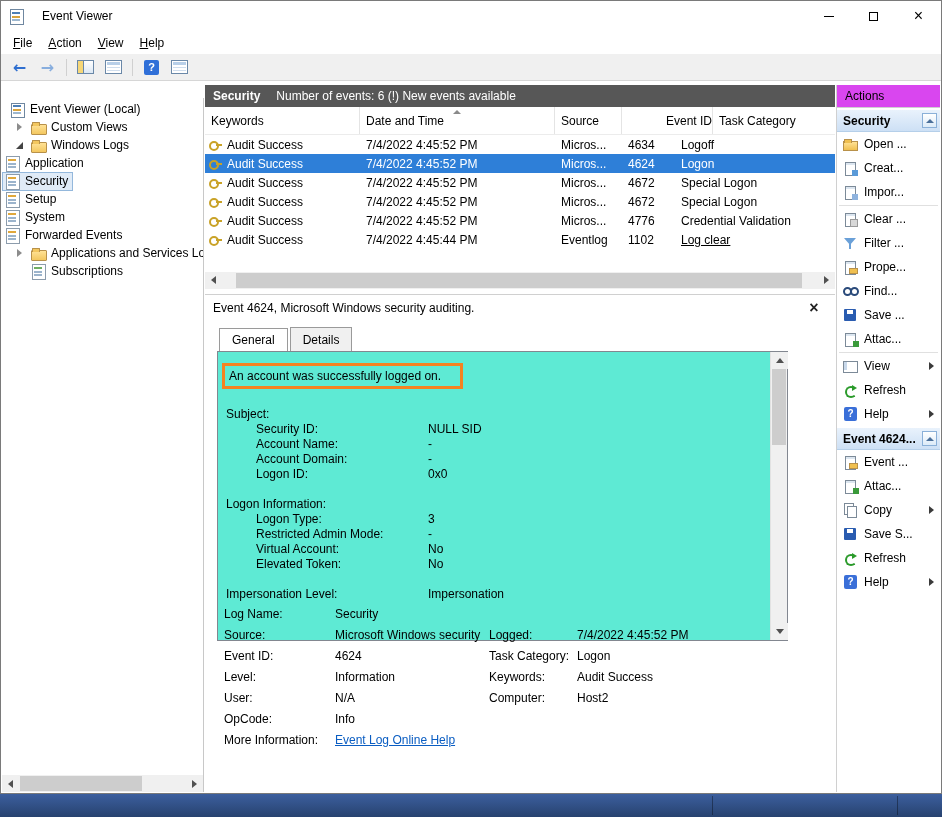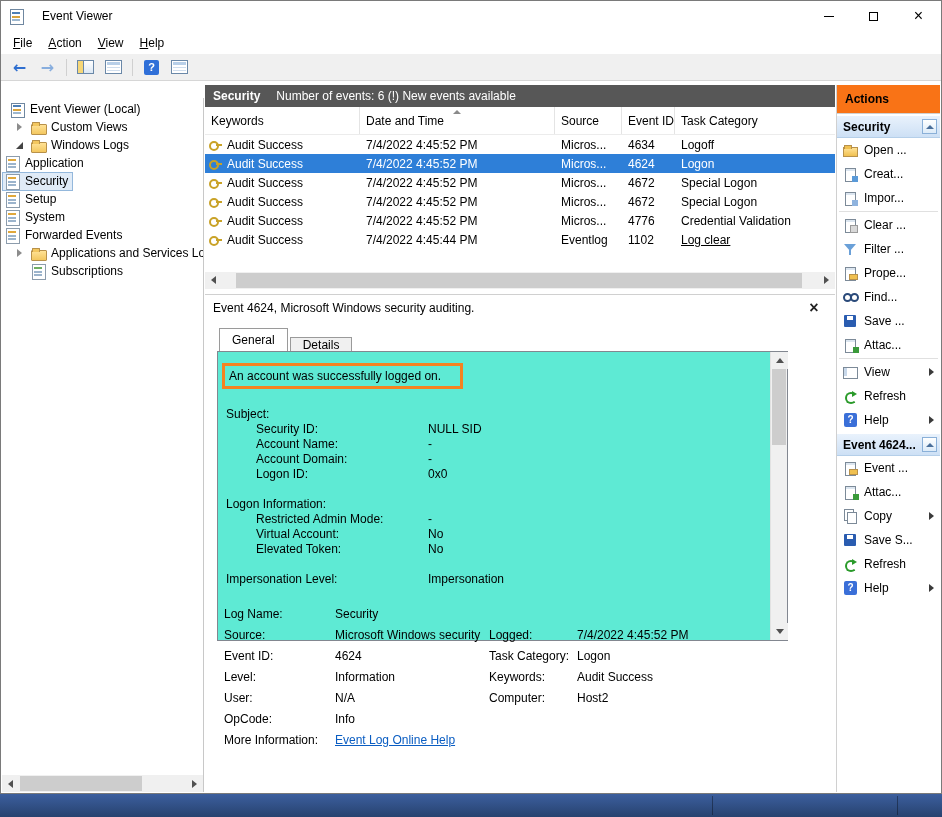--- a/index.html
+++ b/index.html
@@ -89,21 +89,21 @@
 .key-icon::after{content:"";position:absolute;left:7px;top:6px;width:6px;height:2px;background:var(--audit-key-gold,#c9a227);box-shadow:3px 2px 0 -1px var(--audit-key-gold,#c9a227)}
 .list-hscroll{position:absolute;left:0;right:0;top:187px;height:16px;background:#f0f0f0;display:flex;align-items:center}
 .list-hscroll .sb-thumb{position:absolute;left:14px;right:16px;top:1px;bottom:1px;background:#cdcdcd}
 
 
 .preview{position:absolute;left:0;right:0;top:209px;bottom:0;background:#fff;border-top:1px solid #d0d0d0}
 .pv-header{position:absolute;left:0;right:0;top:0;height:26px;display:flex;align-items:center;padding-left:8px}
 .pv-close{position:absolute;right:12px;top:4px;width:18px;height:18px;display:flex;align-items:center;justify-content:center;cursor:pointer}
 .x-icon::before{content:"×";font-size:16px;font-weight:bold;color:#222;line-height:1}
 .tabs{position:absolute;left:14px;top:33px;height:23px;display:flex;align-items:flex-end}
-.tab{height:14px;padding:0 12px;display:flex;align-items:center;background:#f0f0f0;border:1px solid #9a9a9a;border-bottom:none;margin-right:2px;cursor:pointer}
+.tab{height:24px;padding:0 12px;display:flex;align-items:center;background:#f0f0f0;border:1px solid #9a9a9a;border-bottom:none;margin-right:2px;cursor:pointer}
 .tab.active{height:23px;background:#fff;position:relative;z-index:2}
 .content-box{position:absolute;left:12px;right:47px;top:56px;height:290px;border:1px solid #828790;background:#5eead4}
 .annotation-box{position:absolute;left:4px;top:11px;width:241px;height:26px;border:3px solid var(--annotation-orange,#f58220);display:flex;align-items:center;padding-left:4px;white-space:nowrap}
 .detail-lines{position:absolute;left:8px;top:55px;right:24px}
 .pv-line{position:relative;height:15px;white-space:nowrap}
 .pv-line.ind .pv-lbl{padding-left:30px;display:inline-block}
 .pv-val{position:absolute;left:202px;top:0}
 .cb-scroll{position:absolute;right:0;top:0;bottom:0;width:17px;background:#f0f0f0;border-left:1px solid #e2e2e2}
 .cb-scroll .sb-btn{position:absolute;left:0;top:0}
 .cb-scroll .sb-btn.bottom{top:auto;bottom:0}
@@ -111,21 +111,21 @@
 .fields{position:absolute;left:0;right:0;top:312px}
 .frow{position:relative;height:21px;white-space:nowrap}
 .f-ll{position:absolute;left:19px}
 .f-lv{position:absolute;left:130px}
 .f-rl{position:absolute;left:284px}
 .f-rv{position:absolute;left:372px}
 .link{color:var(--link-blue,#0a5dc2);text-decoration:underline;cursor:pointer}
 
 
 .actions-panel{position:absolute;right:0;top:0;bottom:0;width:104px;border-left:1px solid #d0d0d0;background:#fff;overflow:hidden}
-.actions-title{height:29px;background:#f97316;border-bottom:1px solid #d0d0d0;display:flex;align-items:center;padding-left:8px;font-weight:bold}
+.actions-title{height:23px;background:#d946ef;border-bottom:1px solid #d0d0d0;display:flex;align-items:center;padding-left:8px;font-weight:normal}
 .sec-h{height:22px;margin-top:2px;background:linear-gradient(#e9f2fc,#cde0f5);border-bottom:1px solid #b5cfe9;display:flex;align-items:center;padding:0 3px 0 6px;font-weight:bold;cursor:pointer}
 .sec-title{flex:1;overflow:hidden;white-space:nowrap}
 .collapse-btn{width:15px;height:15px;border:1px solid #8ab0d8;background:linear-gradient(#fff,#dcebf8);display:flex;align-items:center;justify-content:center;flex:none;cursor:pointer}
 .collapse-btn::before{content:"";border-left:4px solid transparent;border-right:4px solid transparent;border-bottom:4px solid #4a6f9a}
 .ai{height:24px;display:flex;align-items:center;gap:6px;padding-left:6px;cursor:pointer;position:relative;white-space:nowrap}
 .ai-sep{height:1px;background:#e0e0e0;margin:1px 2px}
 .sub-arrow{position:absolute;right:6px;border-top:4px solid transparent;border-bottom:4px solid transparent;border-left:5px solid #3a3a3a}
 .ico{width:15px;height:15px;position:relative;flex:none}
 .ico-folder-open::before{content:"";position:absolute;left:0;top:4px;width:13px;height:8px;background:linear-gradient(#ffe296,#f0c050);border:1px solid #b8914a}
 .ico-folder-open::after{content:"";position:absolute;left:1px;top:2px;width:6px;height:3px;background:#f0c050;border:1px solid #b8914a;border-bottom:none}
@@ -297,21 +297,21 @@
           <div class="col-h" style="width: 155px;">
             <span class="col-label">Keywords</span>
           </div>
           <div class="col-h" style="width: 195px;">
             <span class="sort-up"></span>
             <span class="col-label">Date and Time</span>
           </div>
           <div class="col-h" style="width: 67px;">
             <span class="col-label">Source</span>
           </div>
-          <div class="col-h" style="width: 53px;">
+          <div class="col-h" style="width: 53px; margin-left: 38px;">
             <span class="col-label">Event ID</span>
           </div>
           <div class="col-h" style="width: 164px;">
             <span class="col-label">Task Category</span>
           </div>
         </div>
       <div class="rows" id="rows">
           <div class="lrow">
             <div class="lcell c0" style="width: 155px;">
               <span class="key-icon"></span>
@@ -449,20 +449,21 @@
             <span class="pv-msg">An account was successfully logged on.</span>
           </div>
           <div class="detail-lines" id="detail-lines">
               <div class="pv-line"><span class="pv-lbl">Subject:</span></div>
               <div class="pv-line ind"><span class="pv-lbl">Security ID:</span><span class="pv-val">NULL SID</span></div>
               <div class="pv-line ind"><span class="pv-lbl">Account Name:</span><span class="pv-val">-</span></div>
               <div class="pv-line ind"><span class="pv-lbl">Account Domain:</span><span class="pv-val">-</span></div>
               <div class="pv-line ind"><span class="pv-lbl">Logon ID:</span><span class="pv-val">0x0</span></div>
               <div class="pv-line"></div>
               <div class="pv-line"><span class="pv-lbl">Logon Information:</span></div>
+              <div class="pv-line ind"><span class="pv-lbl">Logon Type:</span><span class="pv-val">3</span></div>
               <div class="pv-line ind"><span class="pv-lbl">Restricted Admin Mode:</span><span class="pv-val">-</span></div>
               <div class="pv-line ind"><span class="pv-lbl">Virtual Account:</span><span class="pv-val">No</span></div>
               <div class="pv-line ind"><span class="pv-lbl">Elevated Token:</span><span class="pv-val">No</span></div>
               <div class="pv-line"></div>
               <div class="pv-line"><span class="pv-lbl">Impersonation Level:</span><span class="pv-val">Impersonation</span></div>
             </div>
           <div class="cb-scroll">
             <div class="sb-btn">
                 <span class="tri tri-u"></span>
               </div>

